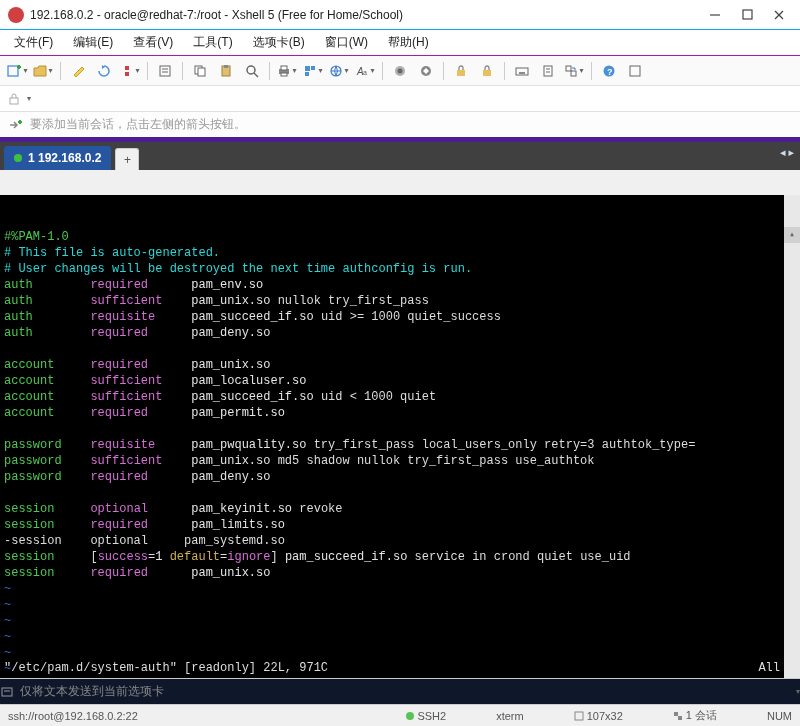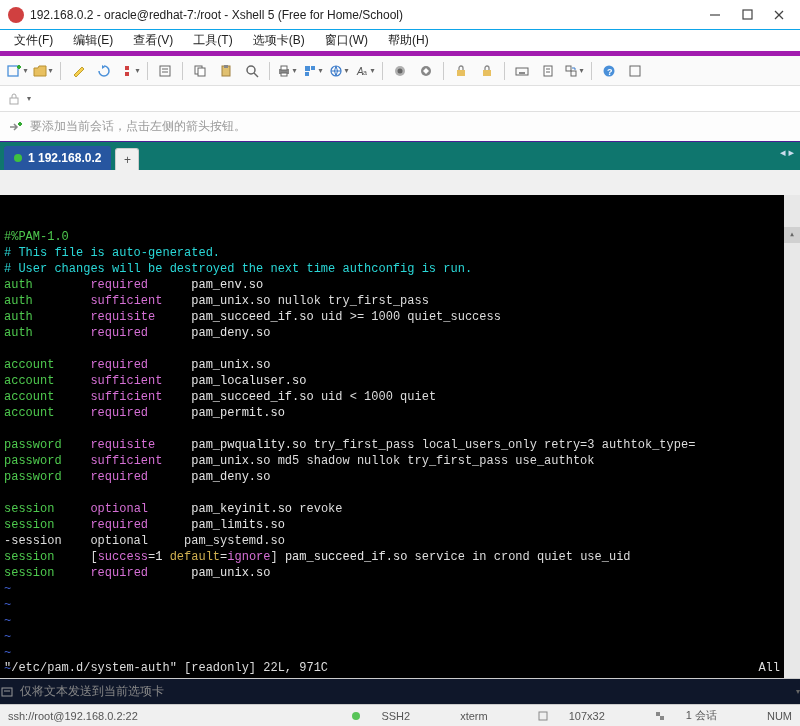--- a/index.html
+++ b/index.html
@@ -2,48 +2,48 @@
 <html><head>
 <meta charset="utf-8">
 <style>
 * { margin: 0; padding: 0; box-sizing: border-box; }
 body { font-family: "Microsoft YaHei", "Segoe UI", Tahoma, sans-serif; font-size: 12px; background: #f0f0f0; width: 800px; height: 726px; overflow: hidden; display: flex; flex-direction: column; }
 .titlebar { height: 30px; background: #fff; display: flex; align-items: center; padding: 0 8px; border-bottom: 1px solid #0ea5e9; }
 .titlebar-icon { width: 16px; height: 16px; background: #d04040; border-radius: 50%; margin-right: 6px; }
 .titlebar-text { flex: 1; font-size: 12px; color: #222; }
 .win-controls { display: flex; gap: 18px; padding-right: 6px; }
 .win-btn { width: 14px; height: 14px; cursor: pointer; display: flex; align-items: center; justify-content: center; color: #444; }
-.menubar { height: 26px; background: #fff; display: flex; align-items: center; padding: 0 8px; gap: 8px; border-bottom: 5px solid #a21caf; }
+.menubar { height: 26px; background: #fff; display: flex; align-items: center; padding: 0 8px; gap: 8px; border-bottom: 1px solid #a21caf; }
 .menu-item { padding: 2px 6px; cursor: pointer; color: #222; }
 .toolbar { height: 30px; background: #fafafa; display: flex; align-items: center; padding: 0 6px; gap: 4px; border-bottom: 1px solid #e0e0e0; }
 .tool-btn { width: 22px; height: 22px; display: flex; align-items: center; justify-content: center; cursor: pointer; position: relative; color: #555; }
 .tool-sep { width: 1px; height: 18px; background: #ccc; margin: 0 2px; }
 .dd { font-size: 8px; color: #666; margin-left: 1px; }
 .addressbar { height: 26px; background: #fff; display: flex; align-items: center; padding: 0 8px; border-bottom: 1px solid #e0e0e0; color: #888; gap: 6px; }
 .addressbar svg { color: #aaa; }
-.tipbar { height: 30px; background: #fdfdfd; display: flex; align-items: center; padding: 0 8px; border-bottom: 1px solid #4c1d95; color: #999; gap: 8px; }
-.tab-strip { height: 28px; background: #0f766e; display: flex; align-items: flex-end; padding-left: 4px; position: relative; }
+.tipbar { height: 30px; background: #fdfdfd; display: flex; align-items: center; padding: 0 8px; border-bottom: 5px solid #4c1d95; color: #999; gap: 8px; }
+.tab-strip { height: 28px; background: #404040; display: flex; align-items: flex-end; padding-left: 4px; position: relative; }
 .tab { height: 24px; display: flex; align-items: center; padding: 0 10px; background: #2756a0; color: #fff; font-size: 12px; font-weight: bold; border-top-left-radius: 3px; border-top-right-radius: 3px; cursor: pointer; gap: 6px; }
 .tab-dot { width: 8px; height: 8px; background: #3fc13f; border-radius: 50%; }
 .tab-add { width: 24px; height: 22px; background: #f0f0f0; color: #555; display: flex; align-items: center; justify-content: center; margin-left: 4px; cursor: pointer; border: 1px solid #ccc; border-bottom: none; border-top-left-radius: 3px; border-top-right-radius: 3px; }
 .tab-nav { position: absolute; right: 6px; top: 4px; color: #cde; font-size: 11px; }
 .terminal { flex: 1; background: #000; color: #ccc; font-family: "Consolas", "Courier New", monospace; font-size: 12px; padding: 2px 4px; line-height: 16px; overflow: hidden; white-space: pre; position: relative; margin-top: 25px; }
 .term-scroll { position: absolute; right: 0; top: 0; bottom: 0; width: 16px; background: #e8e8e8; }
 .term-scroll-up, .term-scroll-down { height: 16px; background: #d0d0d0; color:#666; text-align:center; font-size:10px; line-height:16px; }
 .green { color: #4ec94e; }
 .cyan { color: #2ad8d8; }
 .magenta { color: #d670d6; }
 .red { color: #e5e5e5; }
 .yellow { color: #d0b050; }
 .white { color: #ddd; }
 .tilde { color: #4060d0; }
 .compose-bar { height: 26px; background: #0f172a; display: flex; align-items: center; padding: 0 0; gap: 6px; color: #888; border-top: 1px solid #ccc; }
 .statusbar { height: 22px; background: #f0f0f0; display: flex; align-items: center; padding: 0 8px; gap: 14px; color: #555; font-size: 11px; border-top: 1px solid #ccc; }
 .sb-left { flex: 1; }
-.sb-item { display: flex; align-items: center; gap: 21px; padding-left: 36px; }
+.sb-item { display: flex; align-items: center; gap: 3px; padding-left: 36px; }
 .sb-light { width: 8px; height: 8px; border-radius: 50%; background: #58c458; }
 </style>
 </head>
 <body>
 
 <div class="titlebar">
   <div class="titlebar-icon"></div>
   <div class="titlebar-text">192.168.0.2 - oracle@redhat-7:/root - Xshell 5 (Free for Home/School)</div>
   <div class="win-controls">
     <div class="win-btn">

